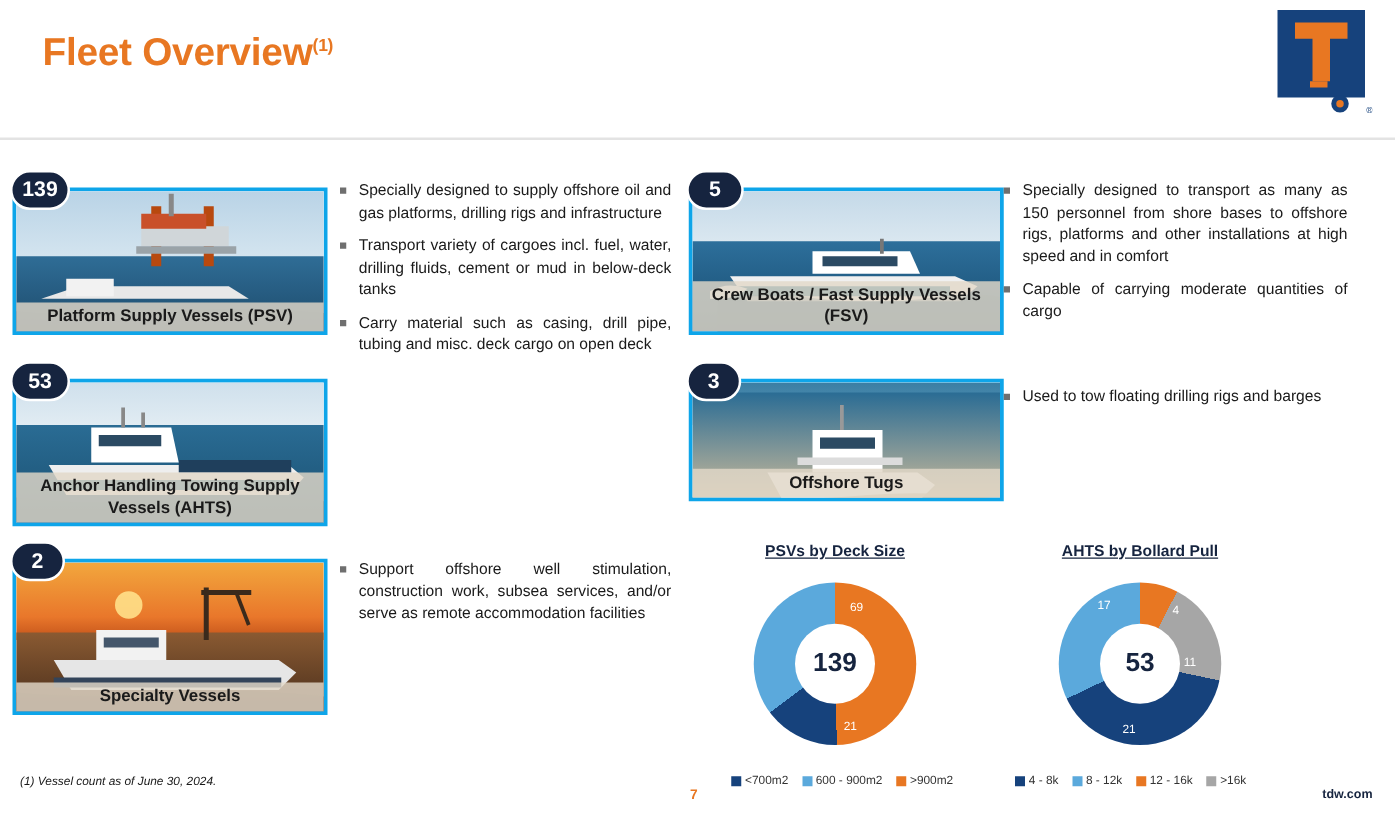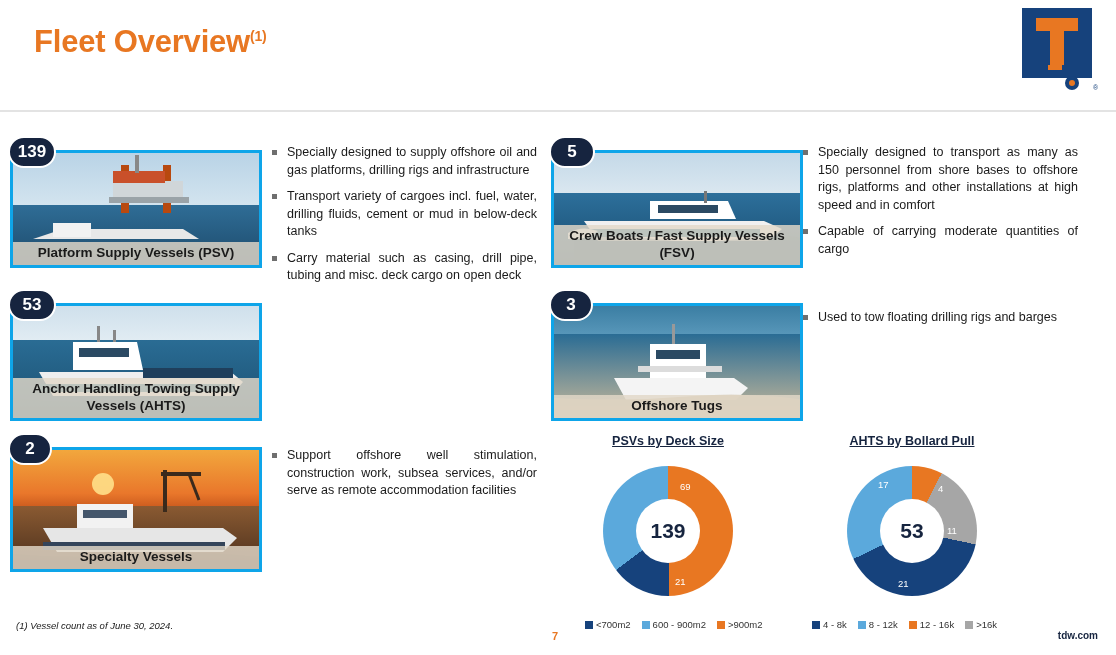--- a/index.html
+++ b/index.html
@@ -197,21 +197,21 @@
         <rect x="26" y="78" width="196" height="8" fill="#1b6a8c"></rect>
         <path d="M0 92 q60 8 130 0 q60 -6 122 4 v22 H0z" fill="#1a4f70" opacity="0.5"></path>
       </svg>
       <div class="caption">Anchor Handling Towing Supply Vessels (AHTS)</div>
     </div>
     <div class="badge" style="left:-2px; top:-14px; width:48px; height:32px; font-size:17px;">53</div>
   </div>
 
 
   <div class="card" style="left:551px; top:303px; width:252px; height:118px;">
-    <div class="photo" style="width:252px; height:118px;">
+    <div class="photo" style="width:252px; height:98px;">
       <div class="sky" style="height:34px;background:linear-gradient(#3b7ea3,#5d9bbd);"></div>
       <div class="sea" style="height:84px;background:linear-gradient(#2a6c94,#c8b99a);"></div>
       <svg width="252" height="118" style="position:absolute;left:0;top:0;">
         <path d="M60 72 h120 l14 10 -12 12 H72 z" fill="#f4f4f4"></path>
         <path d="M96 38 h56 v34 H96 z" fill="#ffffff"></path>
         <rect x="102" y="44" width="44" height="9" fill="#2b4a63"></rect>
         <rect x="118" y="18" width="3" height="20" fill="#999"></rect>
         <path d="M84 60 h84 v6 H84z" fill="#dcdcdc"></path>
         <path d="M0 92 q70 4 140 -2 q56 -4 112 4 v24 H0z" fill="#c8b99a" opacity="0.85"></path>
       </svg>

